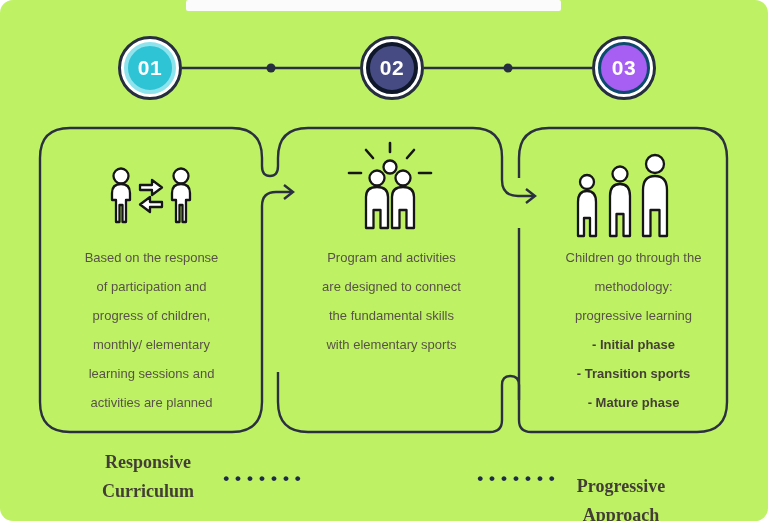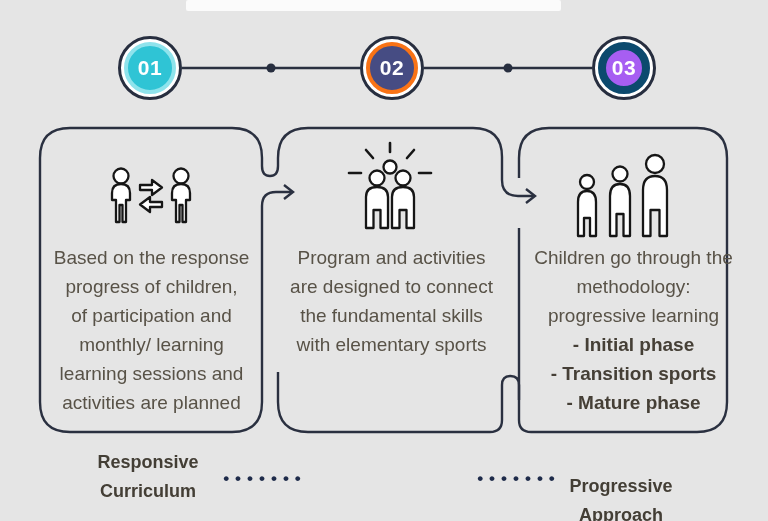--- a/index.html
+++ b/index.html
@@ -1,55 +1,56 @@
 <!DOCTYPE html>
 <html><head>
 <meta charset="utf-8">
 <style>
   html,body{margin:0;padding:0;background:#ffffff;}
   .stage{
-    position:relative;width:768px;height:521px;background:#e5e5e5;overflow:hidden;
+    position:relative;width:768px;height:521px;background:#bef264;overflow:hidden;
     font-family:"Liberation Sans",sans-serif;
+    border-radius:13px;
   }
   .title-remnant{
     position:absolute;left:186px;top:0;width:375px;height:11px;
     background:#fbfbfb;border-radius:2px;
   }
   svg.lines{position:absolute;left:0;top:0;}
   .flow{stroke:#2a3040;stroke-width:2.4;fill:none;}
   .flow-dot{fill:#272e3f;stroke:none;}
 
   .step-circle{
     position:absolute;width:64px;height:64px;box-sizing:border-box;
     border:3px solid #272e3f;border-radius:50%;background:#ffffff;
     display:flex;align-items:center;justify-content:center;
   }
   .step-inner{
     width:52px;height:52px;box-sizing:border-box;border-radius:50%;
     display:flex;align-items:center;justify-content:center;
   }
   .c1 .step-inner{background:#2fc4d5;border:4px solid #8fe3ec;}
-  .c2 .step-inner{background:#464c83;border:4px solid #f97316;}
-  .c3 .step-inner{background:#a75ef2;border:8px solid #0c4a6e;}
+  .c2 .step-inner{background:#464c83;border:4px solid #0f172a;}
+  .c3 .step-inner{background:#a75ef2;border:3px solid #0c4a6e;}
   .step-num{color:#ffffff;font-size:21px;font-weight:700;letter-spacing:.5px;}
 
   .icon-wrap{position:absolute;}
   .icon-wrap svg{display:block;}
   .icon-stroke{stroke:#161616;stroke-width:2.3;fill:#ffffff;stroke-linejoin:round;stroke-linecap:round;}
   .icon-line{stroke:#161616;stroke-width:2.6;fill:none;stroke-linecap:round;}
 
   .card-text{
     position:absolute;text-align:center;color:#585247;
-    font-size:19px;line-height:29px;
+    font-size:13px;line-height:29px;
   }
   .card-text .bold{font-weight:700;color:#453f36;}
 
   .footer-label{
     position:absolute;text-align:center;color:#433e35;
-    font-size:18px;font-weight:700;line-height:29px;
+    font-size:18px;font-weight:700;line-height:29px;font-family:Liberation Serif, serif;
   }
   .dots{
     position:absolute;text-align:center;color:#1e2b4a;
     font-size:17px;font-weight:700;letter-spacing:6px;line-height:17px;
   }
 </style>
 </head>
 <body>
 
 <div class="stage">
@@ -125,23 +126,23 @@
       <path class="icon-stroke" d="M8,84 L8,50 Q8,39 17,39 Q26,39 26,50 L26,84 L20,84 L20,66 L14,66 L14,84 Z"></path>
       <circle class="icon-stroke" cx="50" cy="22" r="7.5"></circle>
       <path class="icon-stroke" d="M40,84 L40,44 Q40,32 50,32 Q60,32 60,44 L60,84 L53.5,84 L53.5,62 L46.5,62 L46.5,84 Z"></path>
       <circle class="icon-stroke" cx="85" cy="12" r="9"></circle>
       <path class="icon-stroke" d="M73,84 L73,38 Q73,24 85,24 Q97,24 97,38 L97,84 L89.5,84 L89.5,58 L80.5,58 L80.5,84 Z"></path>
     </svg>
   </div>
 
   <div class="card-text" style="left:40px;top:243px;width:223px;">
     <div>Based on the response</div>
+    <div>of participation and</div>
     <div>progress of children,</div>
-    <div>of participation and</div>
-    <div>monthly/ learning</div>
+    <div>monthly/ elementary</div>
     <div>learning sessions and</div>
     <div>activities are planned</div>
   </div>
 
   <div class="card-text" style="left:280px;top:243px;width:223px;">
     <div>Program and activities</div>
     <div>are designed to connect</div>
     <div>the fundamental skills</div>
     <div>with elementary sports</div>
   </div>

